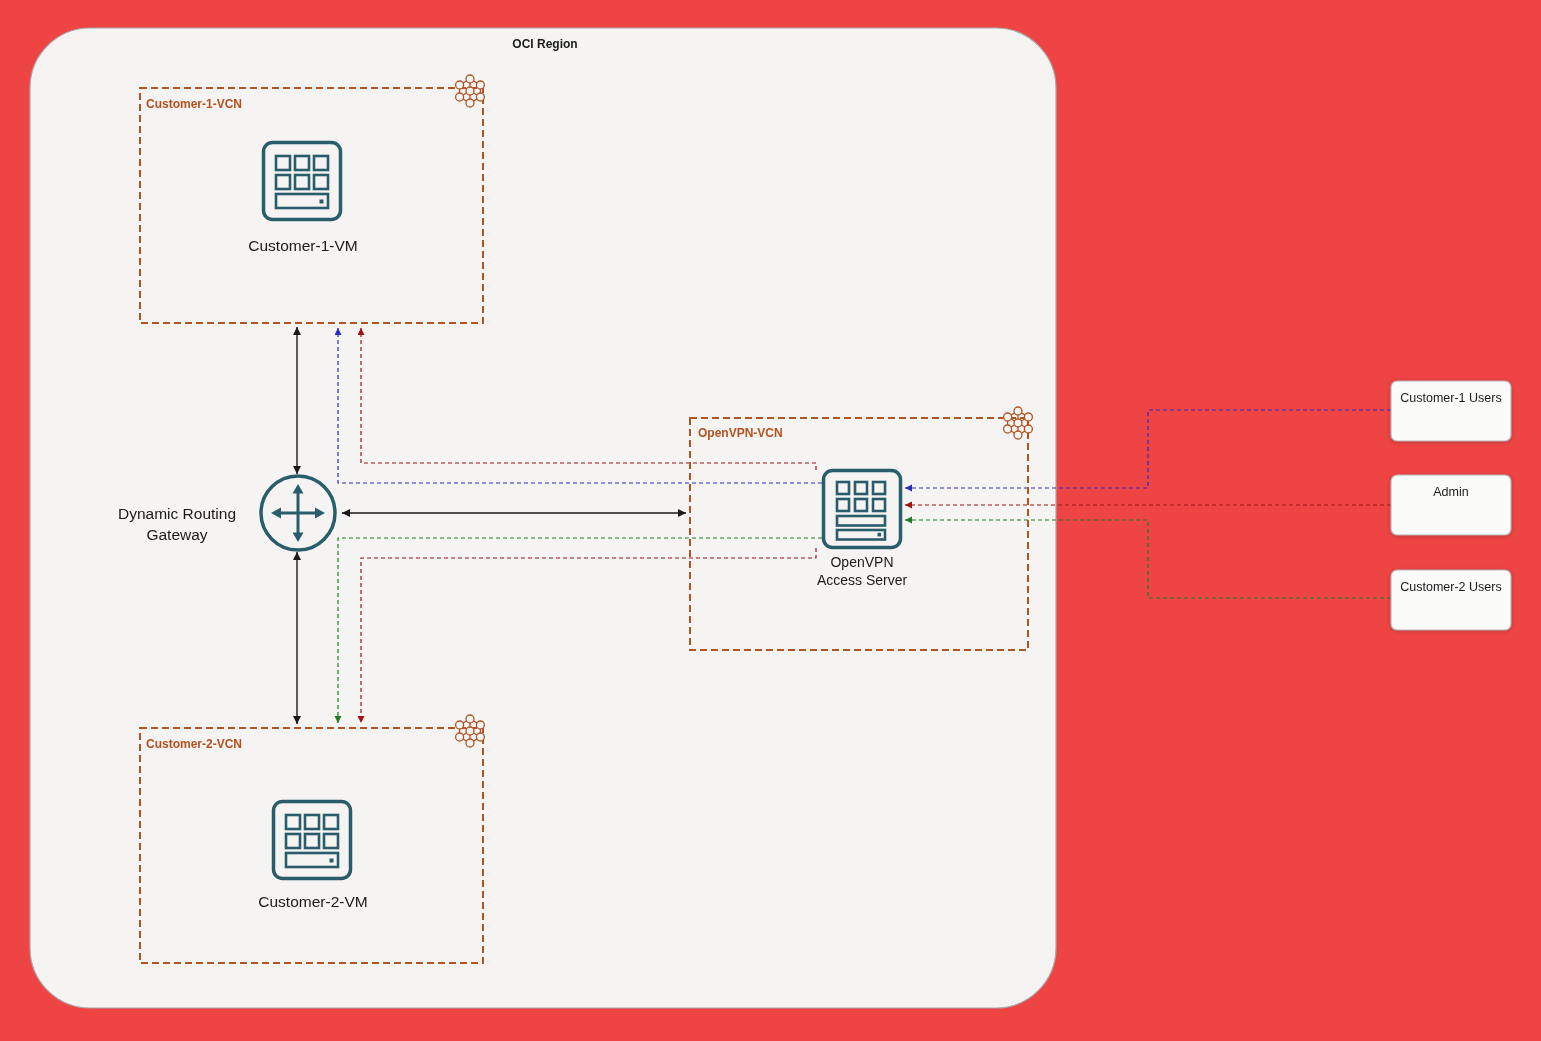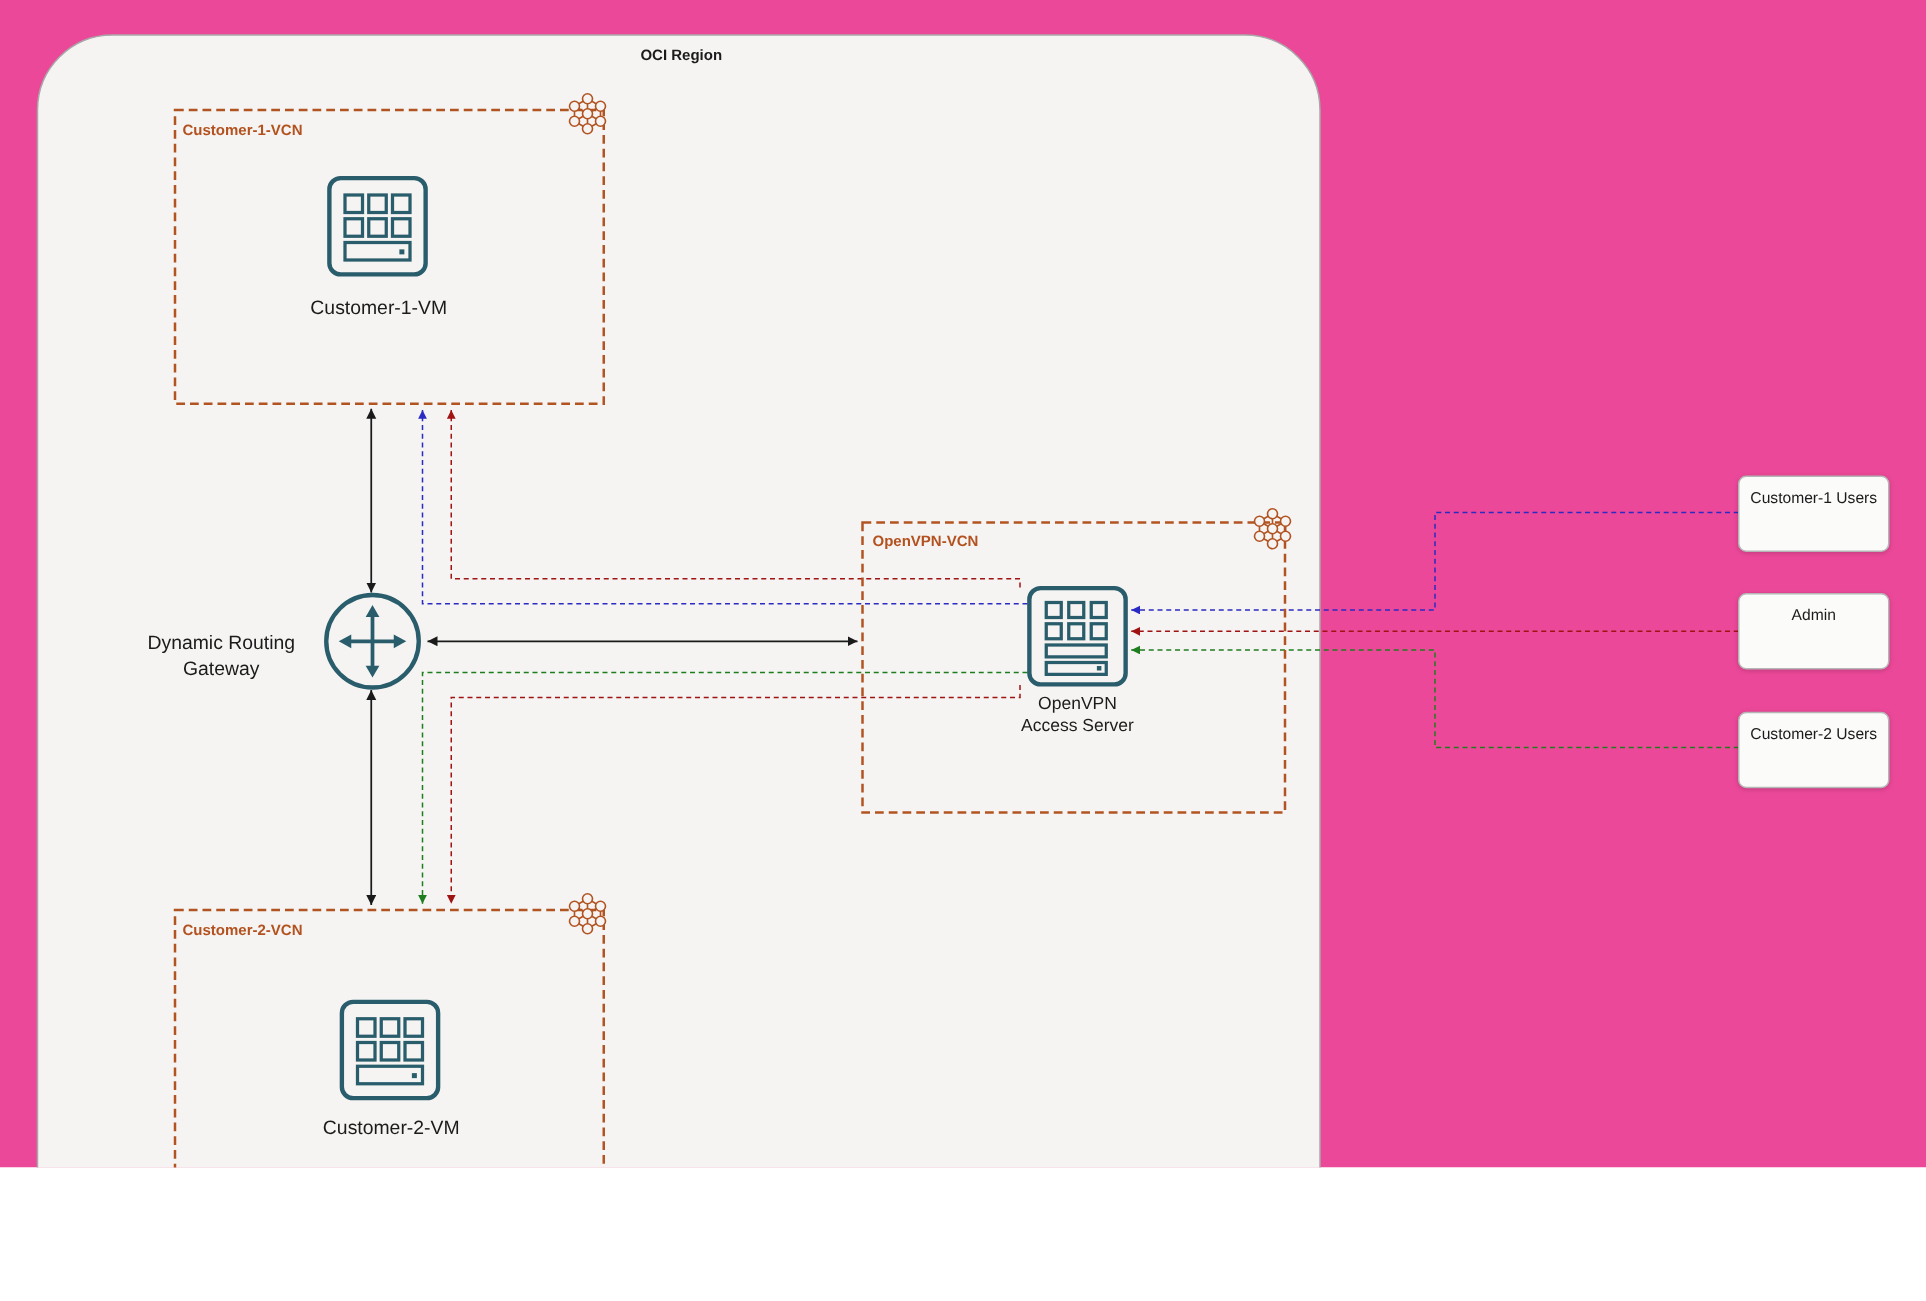--- a/index.html
+++ b/index.html
@@ -10,21 +10,21 @@
     --icon-teal:#2a5d6c;
     --text:#1b1b1b;
     --line-black:#1a1a1a;
     --line-blue:#2a2ac4;
     --line-red:#a01313;
     --line-green:#1e7d1e;
     --user-box-border:#b5b5b5;
     --user-box-bg:#fbfbfa;
   }
   html,body{margin:0;padding:0;background:#ffffff;}
-  .canvas{position:relative;width:1541px;height:934px;background:#ec4899;font-family:"Liberation Sans",sans-serif;}
+  .canvas{position:relative;width:1541px;height:1041px;background:#ef4444;font-family:"Liberation Sans",sans-serif;}
   svg{display:block}
   text{font-family:"Liberation Sans",sans-serif;}
   .t{fill:var(--text);}
   .mid{text-anchor:middle;}
   .t-region{font-size:12px;font-weight:bold;}
   .t-vcn{font-size:12px;font-weight:bold;fill:var(--vcn-label);}
   .t-node{font-size:15.5px;}
   .t-server{font-size:14px;}
   .t-user{font-size:12.5px;}
   .region-box{fill:var(--region-bg);stroke:var(--region-border);stroke-width:1.2;}

